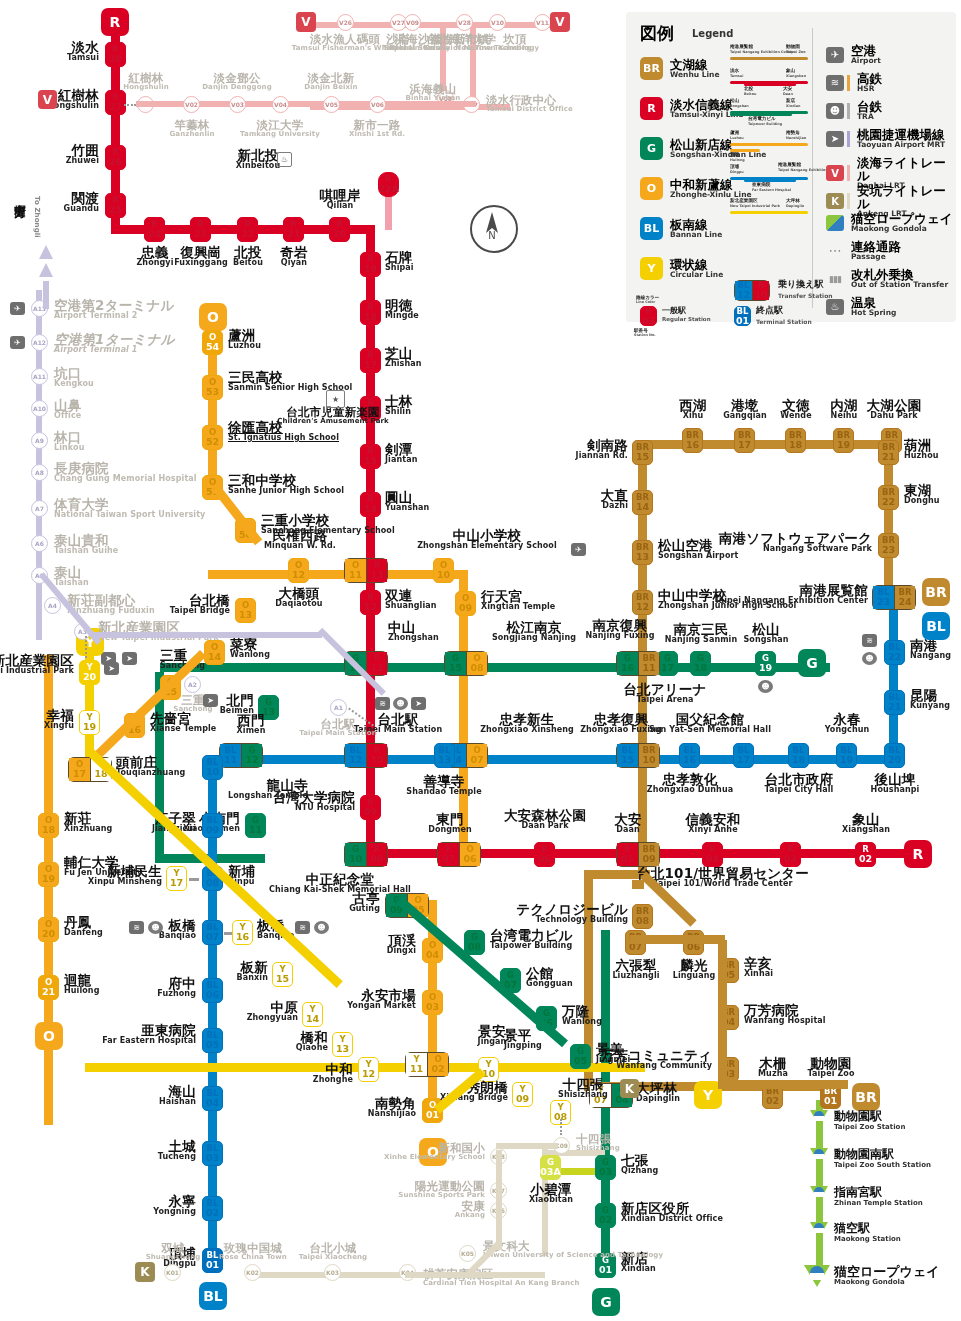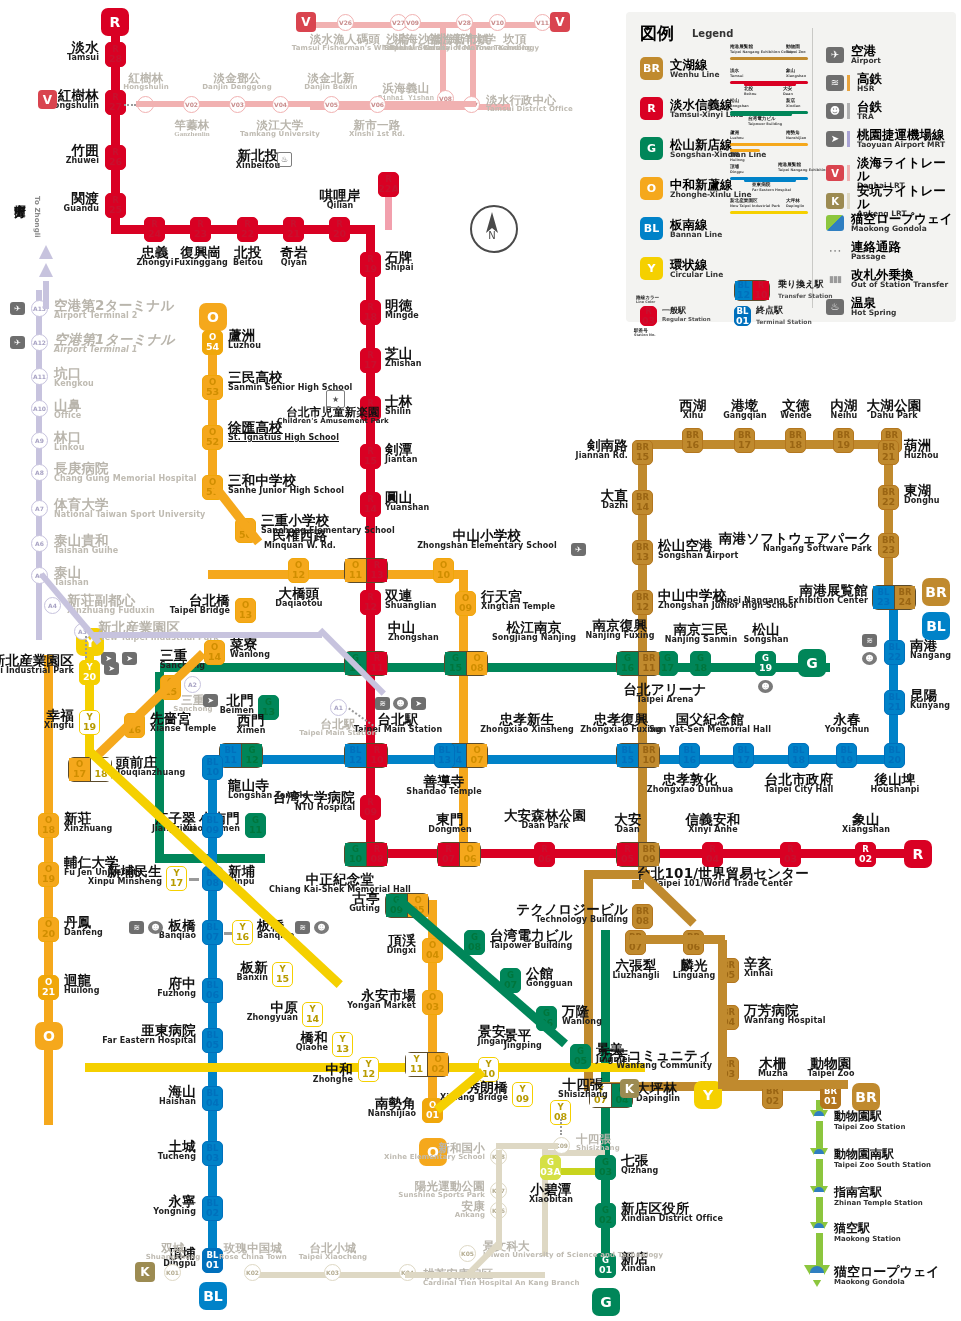--- a/index.html
+++ b/index.html
@@ -432,21 +432,21 @@
 
   <div class="chip R" style="left:237px;top:217px;">
       <b>R</b>
       <i>22</i>
     </div>
   <div class="lbl ctr" style="left:248px;top:245px;">
       <div class="ja">北投</div>
       <div class="en">Beitou</div>
     </div>
 
-  <div class="chip R" style="left:378px;top:172px;">
+  <div class="chip R" style="left:378px;top:172px;border-radius:9px;">
       <b>R</b>
       <i>22A</i>
     </div>
   <div class="lbl ctr" style="left:258px;top:148px;">
       <div class="ja">新北投</div>
       <div class="en">Xinbeitou</div>
     </div>
   <div class="zsq" style="left:277px;top:152px;">♨</div>
 
   <div class="chip R" style="left:283px;top:217px;">
@@ -1214,21 +1214,21 @@
     </div>
   <div class="lbl rgt" style="left:196px;top:811px;">
       <div class="ja">江子翠</div>
       <div class="en">Jiangzicui</div>
     </div>
 
   <div class="chip BL" style="left:202px;top:755px;">
       <b>BL</b>
       <i>10</i>
     </div>
-  <div class="lbl lft" style="left:228px;top:778px;">
+  <div class="lbl lft" style="left:228px;top:778px;text-align:right;">
       <div class="ja">龍山寺</div>
       <div class="en">Longshan Temple</div>
     </div>
 
   <div class="chip BL" style="left:434px;top:743px;">
       <b>BL</b>
       <i>13</i>
     </div>
   <div class="lbl ctr" style="left:444px;top:774px;">
       <div class="ja">善導寺</div>
@@ -1761,21 +1761,21 @@
     </div>
   <div class="lbl ctr mut" style="left:515px;top:33px;">
       <div class="ja sm">坎頂</div>
       <div class="en sm">Kanding</div>
     </div>
   <div class="endbadge bg-V sm" style="left:550px;top:12px;width:20px;height:20px;border-radius:4px;">V</div>
 
   <div class="vchip" style="left:437px;top:90px;">
       <span>V08</span>
     </div>
-  <div class="lbl ctr mut" style="left:406px;top:83px;font-family:Liberation Mono, monospace;">
+  <div class="lbl ctr mut" style="left:433px;top:83px;">
       <div class="ja sm">浜海義山</div>
       <div class="en sm">Binhai Yishan</div>
     </div>
 
   <div class="vchip" style="left:463px;top:96px;">
       <span>V07</span>
     </div>
   <div class="lbl lft mut" style="left:486px;top:94px;">
       <div class="ja sm">淡水行政中心</div>
       <div class="en sm">Tamsui District Office</div>
@@ -1787,21 +1787,21 @@
   <div class="lbl ctr mut" style="left:146px;top:72px;">
       <div class="ja sm">紅樹林</div>
       <div class="en sm">Hongshulin</div>
     </div>
   <div class="dotline" style="left:124px;top:104px;width:12px;"></div>
   <div class="ln h V" style="left:136px;top:101px;width:340px;height:6px;"></div>
 
   <div class="vchip" style="left:183px;top:96px;">
       <span>V02</span>
     </div>
-  <div class="lbl ctr mut" style="left:192px;top:119px;font-family:Liberation Serif, serif;">
+  <div class="lbl ctr mut" style="left:192px;top:119px;">
       <div class="ja sm">竿蓁林</div>
       <div class="en sm">Ganzhenlin</div>
     </div>
 
   <div class="vchip" style="left:229px;top:96px;">
       <span>V03</span>
     </div>
   <div class="lbl ctr mut" style="left:237px;top:72px;">
       <div class="ja sm">淡金鄧公</div>
       <div class="en sm">Danjin Denggong</div>

